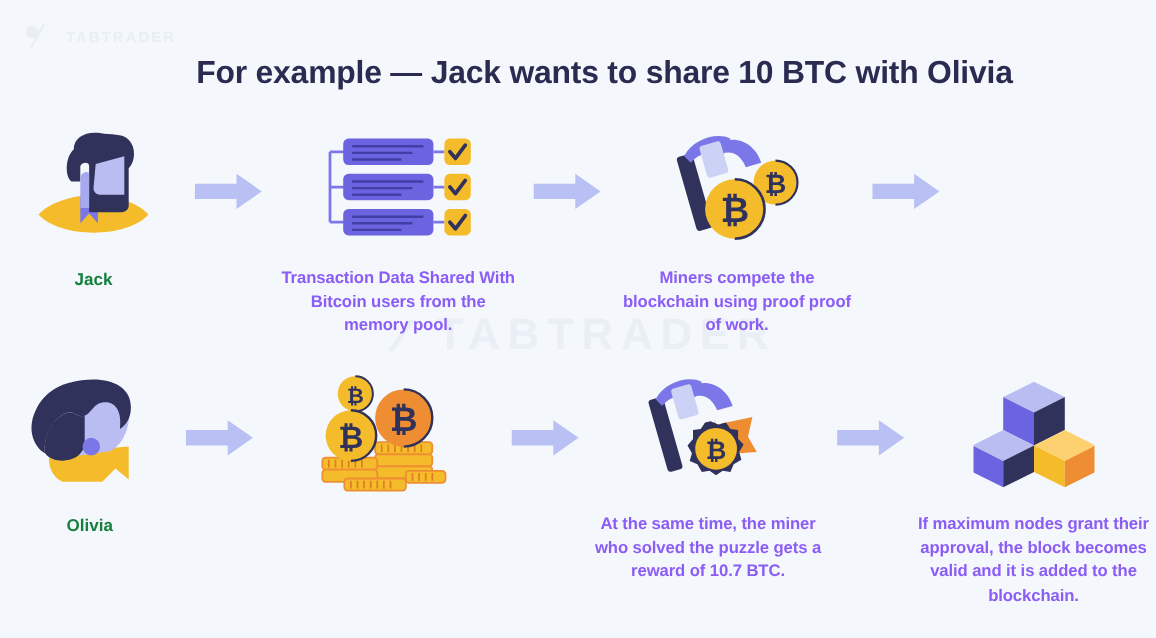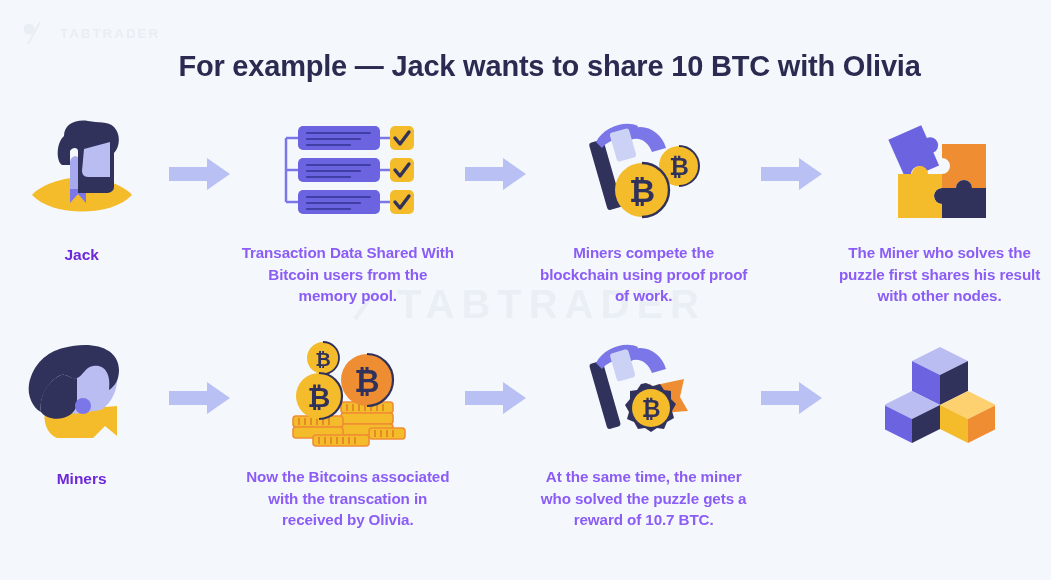--- a/index.html
+++ b/index.html
@@ -102,21 +102,21 @@
     line-height: 1.42;
     color: #8b5cf6;
     font-weight: 600;
     letter-spacing: -0.1px;
     max-width: 220px;
   }
   .person-name {
     margin-top: 18px;
     font-size: 15.5px;
     font-weight: 600;
-    color: #6d28d9;
+    color: #15803d;
   }
   .arrow svg { display: block; }
 </style>
 </head>
 <body>
 
 <div class="brand">
   <svg class="brand-mark" viewBox="0 0 40 26">
     <circle cx="11" cy="9" r="5.5" fill="#dfe6ee"></circle>
     <path d="M22 2 L10 24" stroke="#dfe6ee" stroke-width="2" fill="none"></path>
@@ -207,51 +207,38 @@
     </div>
     <div class="caption">Miners compete the blockchain using proof proof of work.</div>
   </div>
 
   <div class="cell cell-arrow arrow">
     <svg width="62" height="34" viewBox="0 0 62 34">
       <path d="M0 10 L38 10 L38 1 L61 17 L38 33 L38 24 L0 24 Z" fill="#b9c0f4"></path>
     </svg>
   </div>
 
-  <div class="cell cell-step">
-    <div class="art">
-      <svg width="108" height="104" viewBox="0 0 108 104">
-        <g transform="rotate(-24 34 34)">
-          <path d="M10 10 L46 10 L46 24 a8 8 0 0 1 0 16 L46 54 L32 54 a8 8 0 0 0 -16 0 L10 54 Z" fill="#6c63e0"></path>
-        </g>
-        <path d="M56 26 L100 26 L100 70 L86 70 a8 8 0 0 0 -16 0 L56 70 L56 56 a8 8 0 0 0 0 -16 Z" fill="#ef8d33"></path>
-        <path d="M56 70 L70 70 a8 8 0 0 1 16 0 L100 70 L100 100 L56 100 L56 86 a8 8 0 0 1 0 -16 Z" fill="#31325c"></path>
-        <path d="M12 56 L26 56 a8 8 0 0 1 16 0 L56 56 L56 70 a8 8 0 0 0 0 16 L56 100 L12 100 Z" fill="#f4bb2a"></path>
-      </svg>
-    </div>
-    <div class="caption">The Miner who solves the puzzle first shares his result with other nodes.</div>
-  </div>
 </div>
 
 <div class="row" id="row-2">
 
   <div class="cell cell-person">
     <div class="art">
       <svg width="118" height="108" viewBox="0 0 118 108">
         <path d="M22 72 L94 66 L94 96 L82 86 L70 98 L34 98 C24 94 20 82 22 72 Z" fill="#f4bb2a"></path>
         <path d="M46 14 C70 4 92 10 94 30 C96 48 90 62 78 70 L50 74 C42 62 44 44 48 36 Z" fill="#b9bdf2"></path>
         <path d="M40 8 C70 0 96 8 96 30 C96 40 92 46 86 50 C88 34 82 24 70 26
                  C62 27 60 36 54 38 C46 40 44 32 36 36 C24 42 16 58 18 72
                  C10 68 4 56 6 44 C10 24 24 12 40 8 Z" fill="#31325c"></path>
         <path d="M18 72 C16 56 24 42 36 36 C44 32 46 40 54 38 L54 62
                  C54 70 48 76 40 78 C32 80 22 78 18 72 Z" fill="#31325c"></path>
         <circle cx="60" cy="66" r="8" fill="#7b77e8"></circle>
       </svg>
     </div>
-    <div class="person-name">Miners</div>
+    <div class="person-name">Olivia</div>
   </div>
 
   <div class="cell cell-arrow arrow">
     <svg width="62" height="34" viewBox="0 0 62 34">
       <path d="M0 10 L38 10 L38 1 L61 17 L38 33 L38 24 L0 24 Z" fill="#b9c0f4"></path>
     </svg>
   </div>
 
   <div class="cell cell-step">
     <div class="art">
@@ -275,21 +262,20 @@
         <path d="M40 4 a16 16 0 0 1 0 32" fill="none" stroke="#31325c" stroke-width="1.8"></path>
         <text x="40" y="28" font-size="19" font-weight="700" fill="#31325c" text-anchor="middle" font-family="'Liberation Sans',sans-serif">₿</text>
         <circle cx="84" cy="42" r="26" fill="#ef8d33"></circle>
         <path d="M84 16 a26 26 0 0 1 0 52" fill="none" stroke="#31325c" stroke-width="2.2"></path>
         <text x="84" y="54" font-size="31" font-weight="700" fill="#31325c" text-anchor="middle" font-family="'Liberation Sans',sans-serif">₿</text>
         <circle cx="36" cy="58" r="23" fill="#f4bb2a"></circle>
         <path d="M36 35 a23 23 0 0 1 0 46" fill="none" stroke="#31325c" stroke-width="2.2"></path>
         <text x="36" y="69" font-size="28" font-weight="700" fill="#31325c" text-anchor="middle" font-family="'Liberation Sans',sans-serif">₿</text>
       </svg>
     </div>
-    <div class="caption">Now the Bitcoins associated with the transcation in received by Olivia.</div>
   </div>
 
   <div class="cell cell-arrow arrow">
     <svg width="62" height="34" viewBox="0 0 62 34">
       <path d="M0 10 L38 10 L38 1 L61 17 L38 33 L38 24 L0 24 Z" fill="#b9c0f4"></path>
     </svg>
   </div>
 
   <div class="cell cell-step">
     <div class="art">
@@ -327,14 +313,15 @@
 
         <path d="M27 48 L55 62 L27 76 L-1 62 Z" fill="#b9bdf2"></path>
         <path d="M-1 62 L27 76 L27 100 L-1 86 Z" fill="#6c63e0"></path>
         <path d="M55 62 L27 76 L27 100 L55 86 Z" fill="#31325c"></path>
 
         <path d="M83 48 L111 62 L83 76 L55 62 Z" fill="#fdd070"></path>
         <path d="M55 62 L83 76 L83 100 L55 86 Z" fill="#f4bb2a"></path>
         <path d="M111 62 L83 76 L83 100 L111 86 Z" fill="#ef8d33"></path>
       </svg>
     </div>
+    <div class="caption">If maximum nodes grant their approval, the block becomes valid and it is added to the blockchain.</div>
   </div>
 </div>
 
 </body></html>

